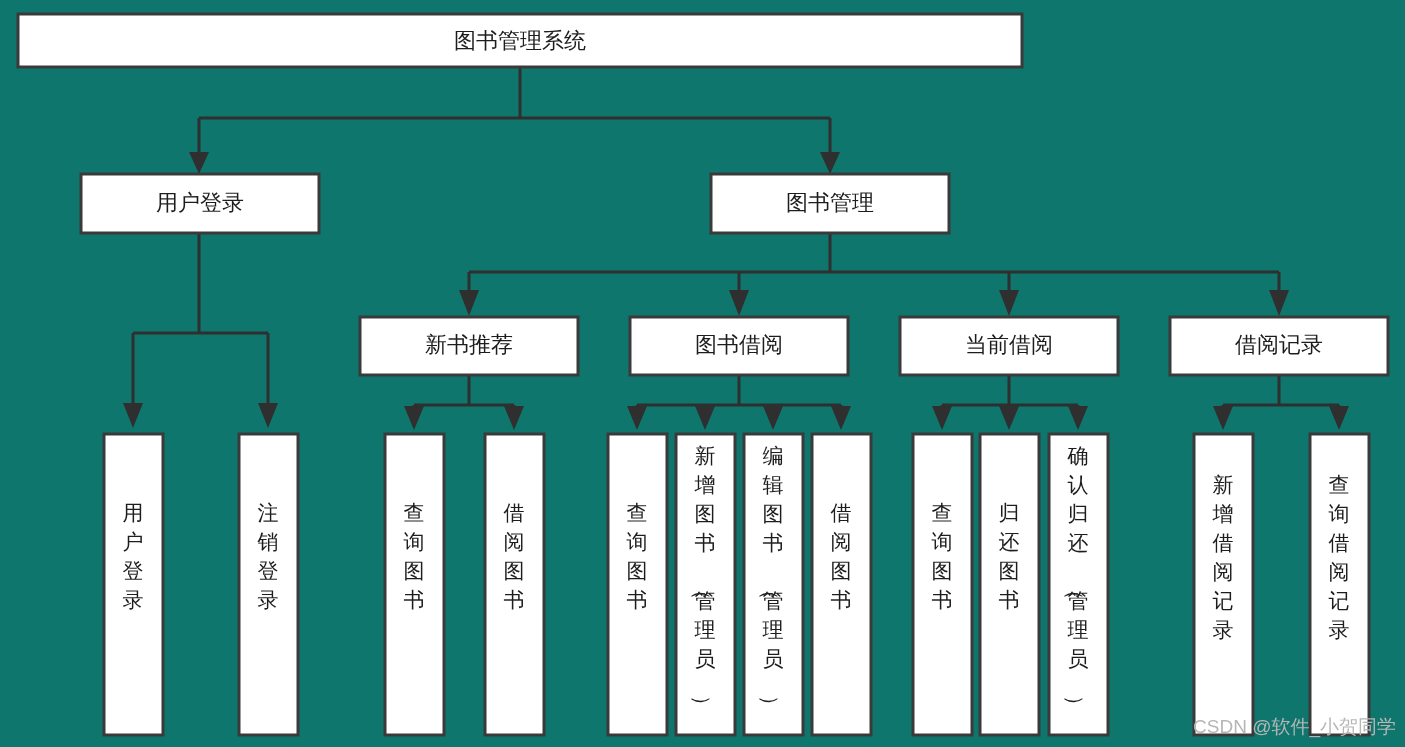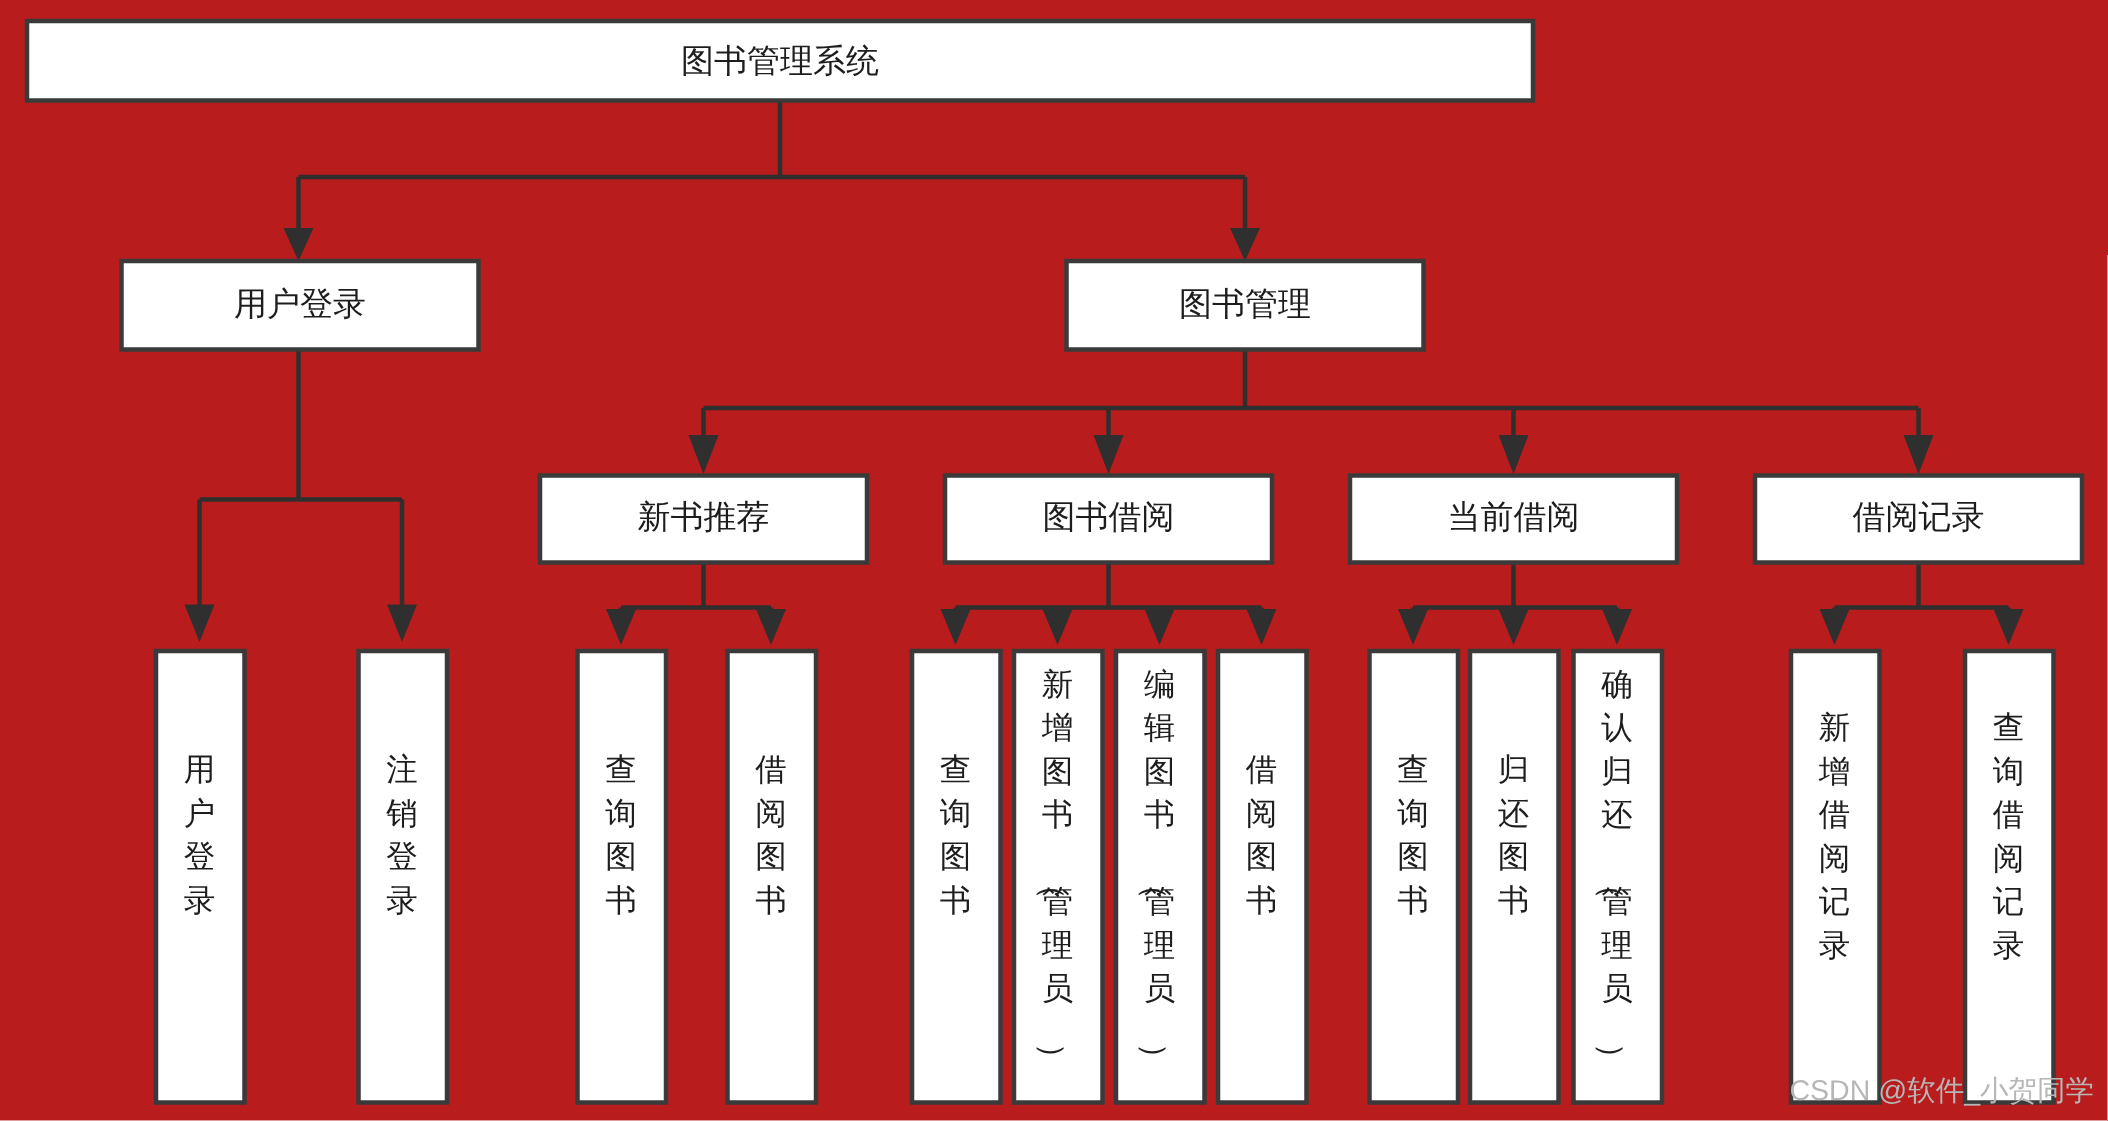--- a/index.html
+++ b/index.html
@@ -8,21 +8,21 @@
     padding: 0;
     background: #ffffff;
   }
   body {
     font-family: "Liberation Sans", "DejaVu Sans", sans-serif;
   }
   #diagram-root {
     position: relative;
     width: 1405px;
     height: 747px;
-    background: #b91c1c;
+    background: #0f766e;
     overflow: hidden;
   }
   svg.diagram-canvas {
     position: absolute;
     top: 0;
     left: 0;
     width: 1405px;
     height: 747px;
     display: block;
   }

